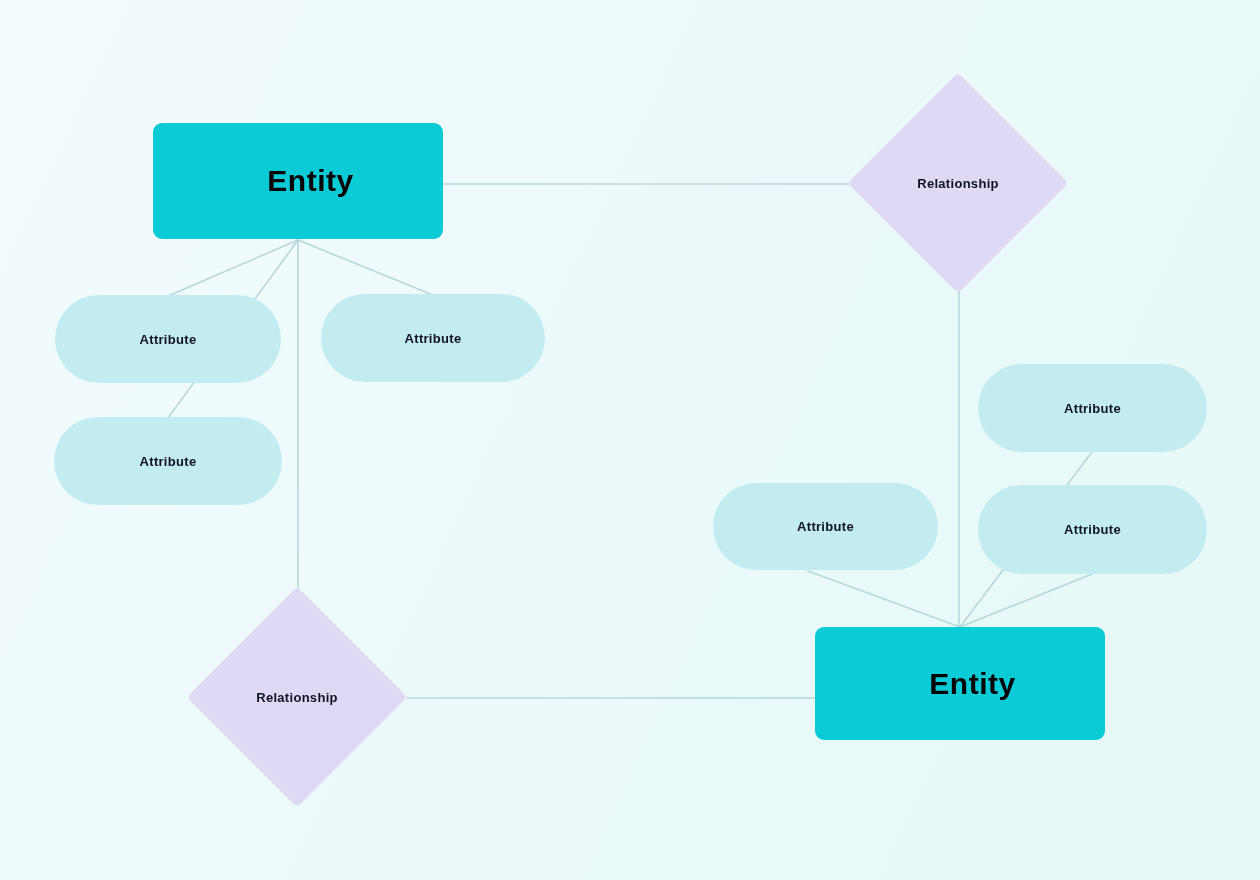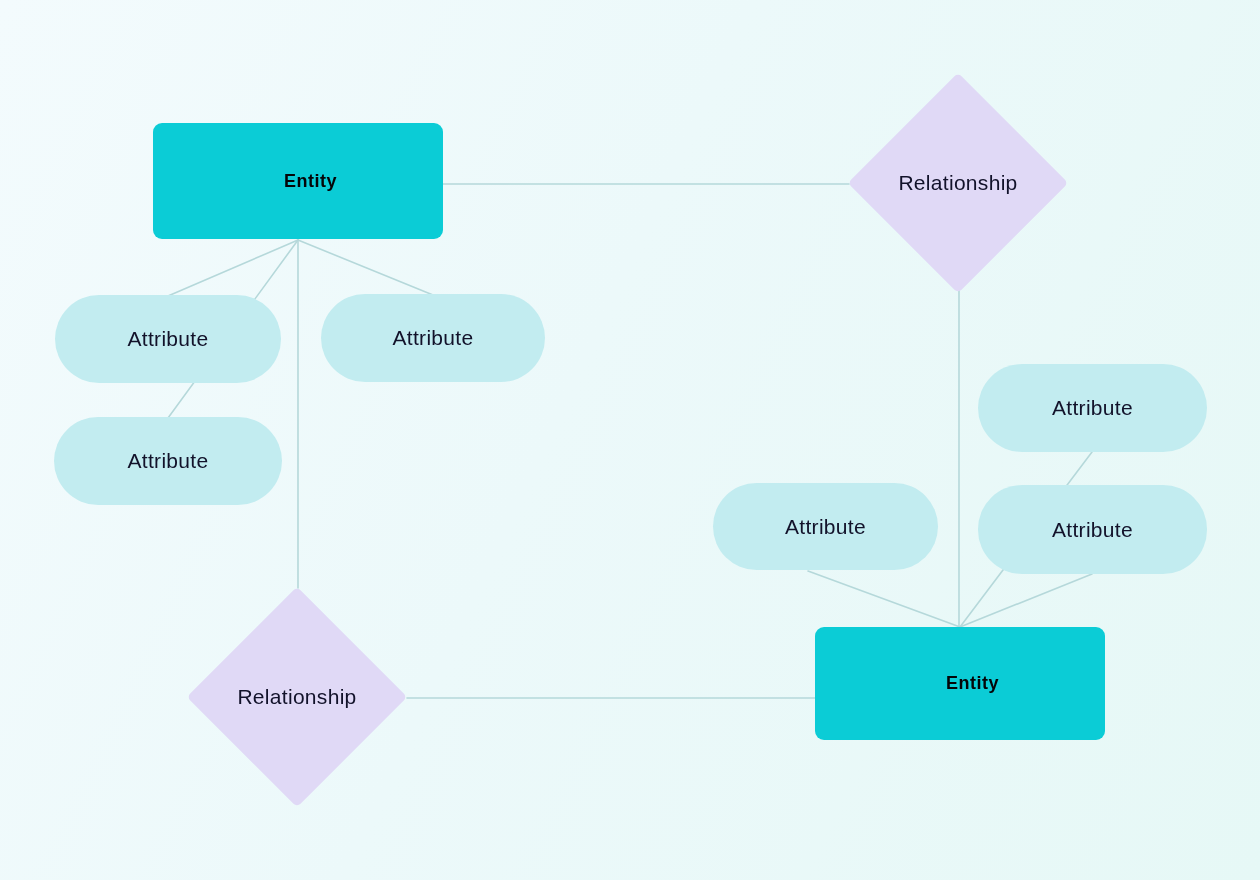--- a/index.html
+++ b/index.html
@@ -29,38 +29,38 @@
     position: absolute;
     display: flex;
     align-items: center;
     justify-content: center;
   }
   .entity {
     background: var(--entity-fill, #0bccd6);
     border-radius: 9px;
   }
   .entity .node-label {
-    font-size: 18px;
+    font-size: 30px;
     font-weight: 600;
     letter-spacing: 0.5px;
     color: var(--entity-text, #050508);
     margin-left: 25px;
   }
   .entity-1 { left: 153px; top: 123px; width: 290px; height: 116px; }
   .entity-2 { left: 815px; top: 627px; width: 290px; height: 113px; }
 
   .attribute {
     background: var(--attribute-fill, #c2ecf0);
     border-radius: 44px;
     text-align: right;
   }
   .attribute .node-label,
   .relationship .node-label {
-    font-size: 21px;
-    font-weight: 400;
+    font-size: 13px;
+    font-weight: 700;
     letter-spacing: 0.3px;
     color: var(--label-text, #12122a);
   }
   .attribute-1 { left: 55px;  top: 295px; width: 226px; height: 88px; }
   .attribute-2 { left: 54px;  top: 417px; width: 228px; height: 88px; }
   .attribute-3 { left: 321px; top: 294px; width: 224px; height: 88px; }
   .attribute-4 { left: 713px; top: 483px; width: 225px; height: 87px; }
   .attribute-5 { left: 978px; top: 364px; width: 229px; height: 88px; }
   .attribute-6 { left: 978px; top: 485px; width: 229px; height: 89px; }
 

